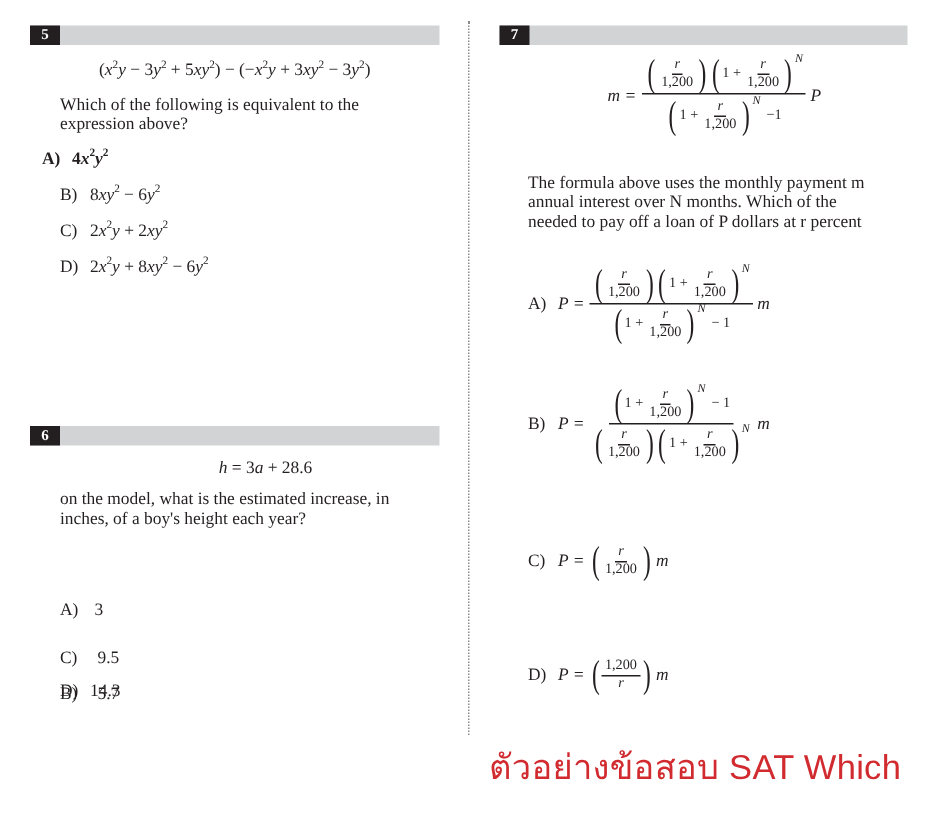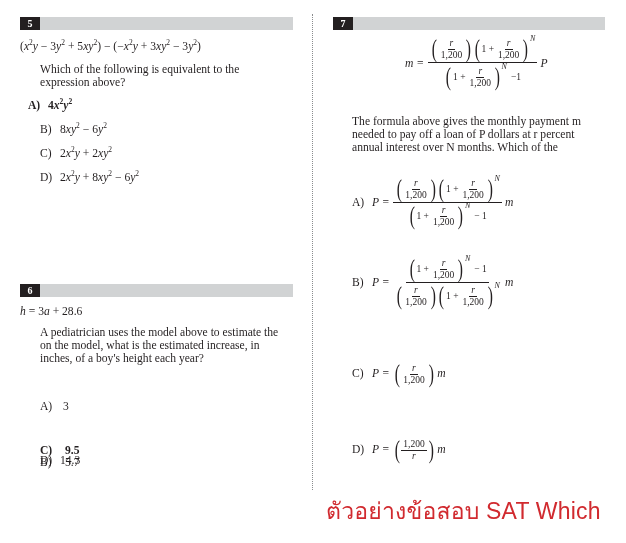--- a/index.html
+++ b/index.html
@@ -16,21 +16,21 @@
   }
   .divider {
     position: absolute; left: 312px; top: 14px; width: 0; height: 476px;
     border-left: 1px dotted #8a8c8e;
   }
   .stem { font-size: 11.6px; line-height: 13.2px; }
   .choice { position: absolute; font-size: 11.6px; line-height: 14px; white-space: nowrap; }
   .choice .lbl { display: inline-block; width: 20px; }
   i { font-style: italic; }
   sup { font-size: 7.5px; vertical-align: 5px; line-height: 0; }
-  .center { text-align: left; }
+  .center { text-align: center; }
 
   
   .frac { display: inline-flex; flex-direction: column; align-items: center; vertical-align: middle; }
   .frac > .num { border-bottom: 1px solid #231f20; padding: 0 2px; text-align: center; line-height: 11px; }
   .frac > .den { padding: 0 2px; text-align: center; line-height: 11px; }
   .sm { font-size: 9.5px; }
   .paren { display: inline-flex; align-items: center; vertical-align: middle; }
   .paren > .p { font-size: 26px; line-height: 26px; transform: scaleX(0.6); display: inline-block; font-weight: 100; color:#231f20;}
   .row { display: inline-flex; align-items: center; }
   .expN { font-size: 8px; font-style: italic; align-self: flex-start; margin-top: -3px; }
@@ -65,37 +65,36 @@
   <span class="lbl">C)</span>2<i>x</i><sup>2</sup><i>y</i> + 2<i>xy</i><sup>2</sup>
 </div>
 <div class="choice" style="left:40px; top:171px;">
   <span class="lbl">D)</span>2<i>x</i><sup>2</sup><i>y</i> + 8<i>xy</i><sup>2</sup> − 6<i>y</i><sup>2</sup>
 </div>
 
 <div class="qhead" style="left:20px; top:284px; width:273px;">
   <div class="qnum">6</div>
 </div>
 
-<div class="abs center" style="left:20px; top:305px; width:290px; font-size:11.6px;">
+<div class="abs center" style="left:32px; top:305px; width:290px; font-size:11.6px;">
   <i>h</i> = 3<i>a</i> + 28.6
 </div>
 
 <div class="abs stem" style="left:40px; top:326px; width:260px;">
-  <div>A pediatrician uses the model above to estimate the</div>
   <div>on the model, what is the estimated increase, in</div>
   <div>inches, of a boy's height each year?</div>
 </div>
 
 <div class="choice" style="left:40px; top:400px;">
   <span class="lbl">A)</span><span style="padding-left:3px">3</span>
 </div>
 <div class="choice" style="left:40px; top:418px;margin-top:38px;">
   <span class="lbl">B)</span><span style="padding-left:5px">5.7</span>
 </div>
-<div class="choice" style="left:40px; top:444px;font-weight:bold;">
+<div class="choice" style="left:40px; top:432px;">
   <span class="lbl">C)</span><span style="padding-left:5px">9.5</span>
 </div>
 <div class="choice" style="left:40px; top:454px;">
   <span class="lbl">D)</span><span style="padding-left:0px">14.3</span>
 </div>
 
 <div class="divider"></div>
 
 <div class="qhead" style="left:333px; top:17px; width:272px;">
   <div class="qnum">7</div>
@@ -141,23 +140,23 @@
           <span class="expN">N</span>
           <span class="sm" style="margin-left:4px;">−1</span>
         </span>
       </div>
     </div>
     <i style="margin-left:3px;">P</i>
   </div>
 </div>
 
 <div class="abs stem" style="left:352px; top:115px; width:260px;">
-  <div>The formula above gives the monthly payment m</div>
+  <div>The formula above uses the monthly payment m</div>
+  <div>annual interest over N months. Which of the</div>
   <div>needed to pay off a loan of P dollars at r percent</div>
-  <div>annual interest over N months. Which of the</div>
 </div>
 
 <div class="choice" style="left:352px; top:176px; font-size:11.6px;">
   <div class="row">
     <span class="lbl">A)</span>
     <i style="margin-right:3px;">P =</i>
     <div class="frac">
       <div class="num">
         <span class="row">
           <span class="paren">

